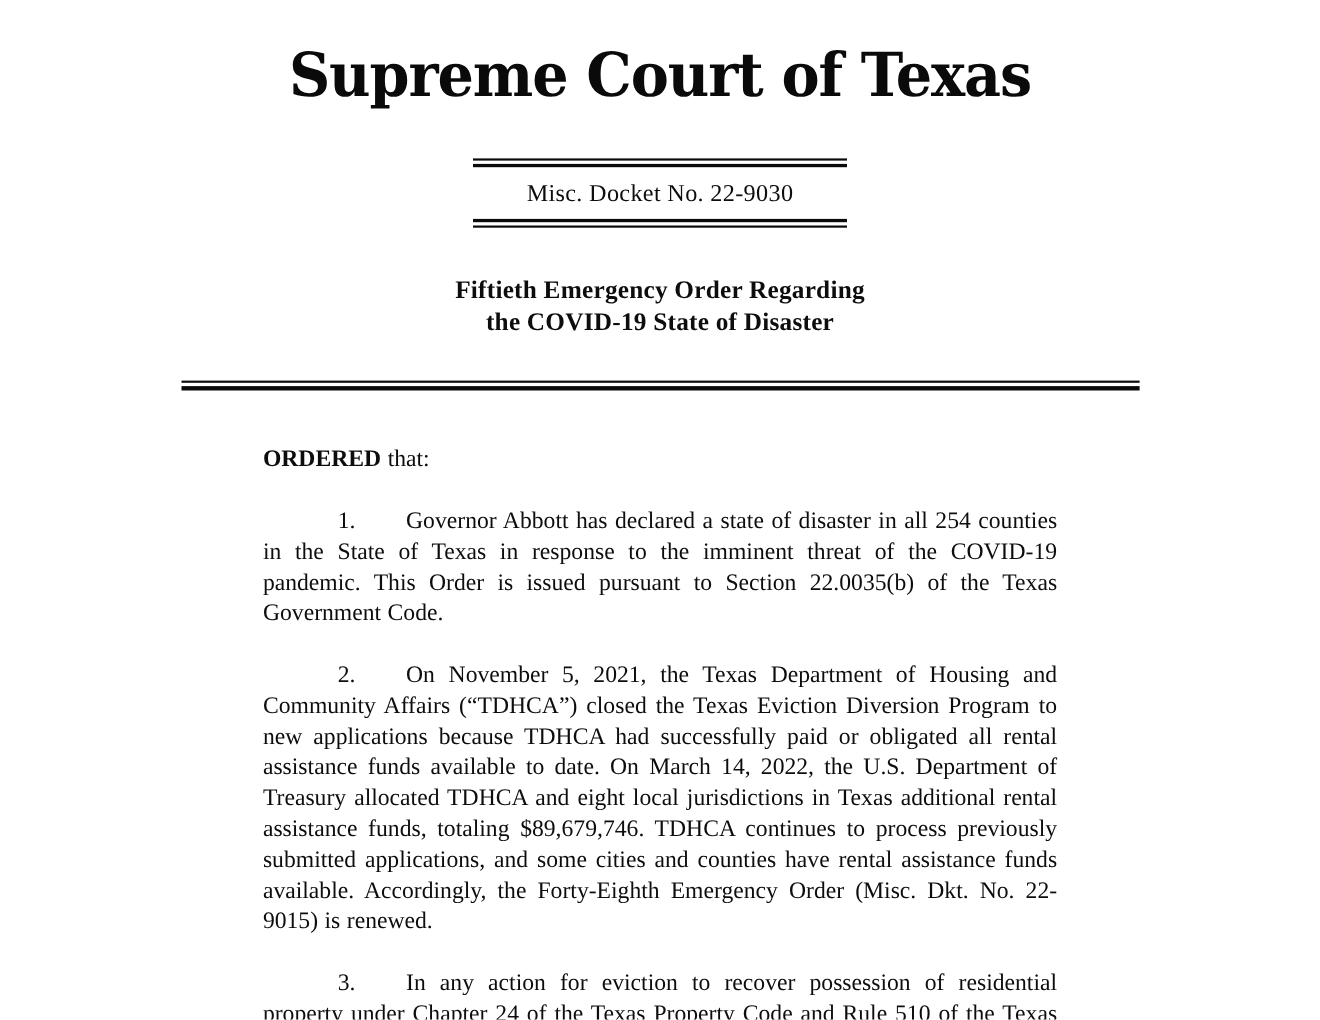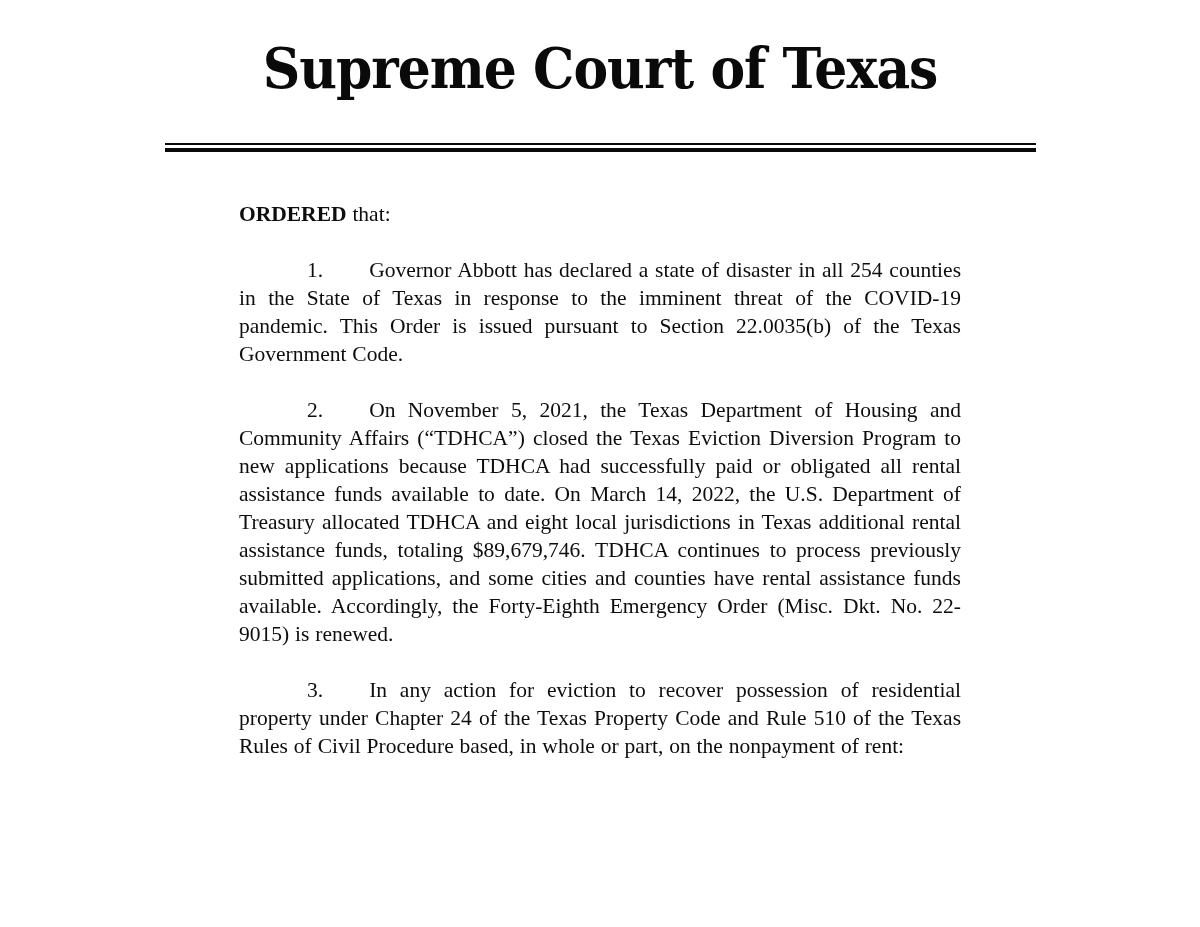--- a/index.html
+++ b/index.html
@@ -98,21 +98,30 @@
     display: inline-block;
     width: 46px;
   }
 </style>
 </head>
 <body>
 
 <div class="page">
   <div class="court-title">Supreme Court of Texas</div>
 
+  <div class="docket-box">
+    <div class="rule-thin-thick"></div>
+    <div class="docket-text">Misc. Docket No. 22-9030</div>
+    <div class="rule-thick-thin"></div>
+  </div>
 
+  <div class="order-title">
+    <div>Fiftieth Emergency Order Regarding</div>
+    <div>the COVID-19 State of Disaster</div>
+  </div>
 
   <div class="full-rule"></div>
 
   <div class="content body-text">
     <div class="ordered-line">
       <span class="ordered-word">ORDERED</span><span> that:</span>
     </div>
 
     <p class="para">
       <span class="pnum">1.</span><span class="ptab"></span><span>Governor Abbott has declared a state of disaster in all 254 counties in the State of Texas in response to the imminent threat of the COVID-19 pandemic. This Order is issued pursuant to Section 22.0035(b) of the Texas Government Code.</span>

